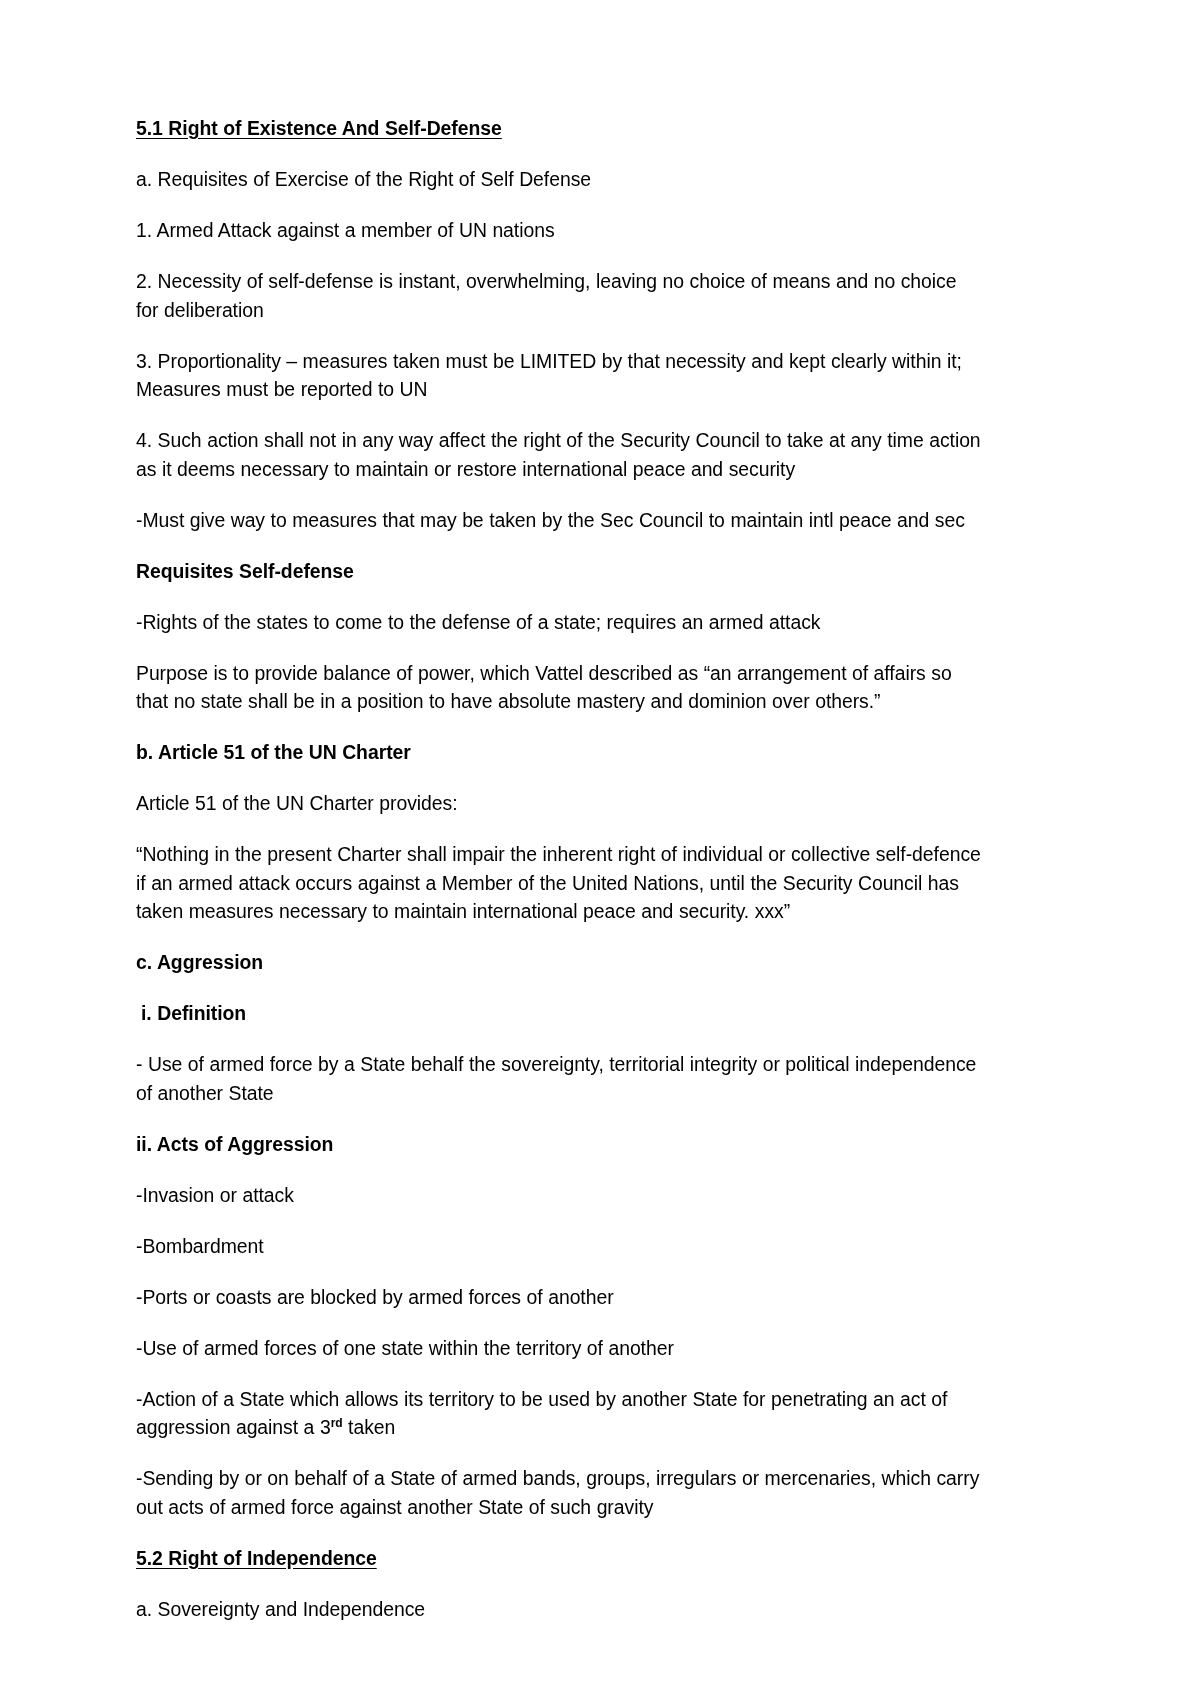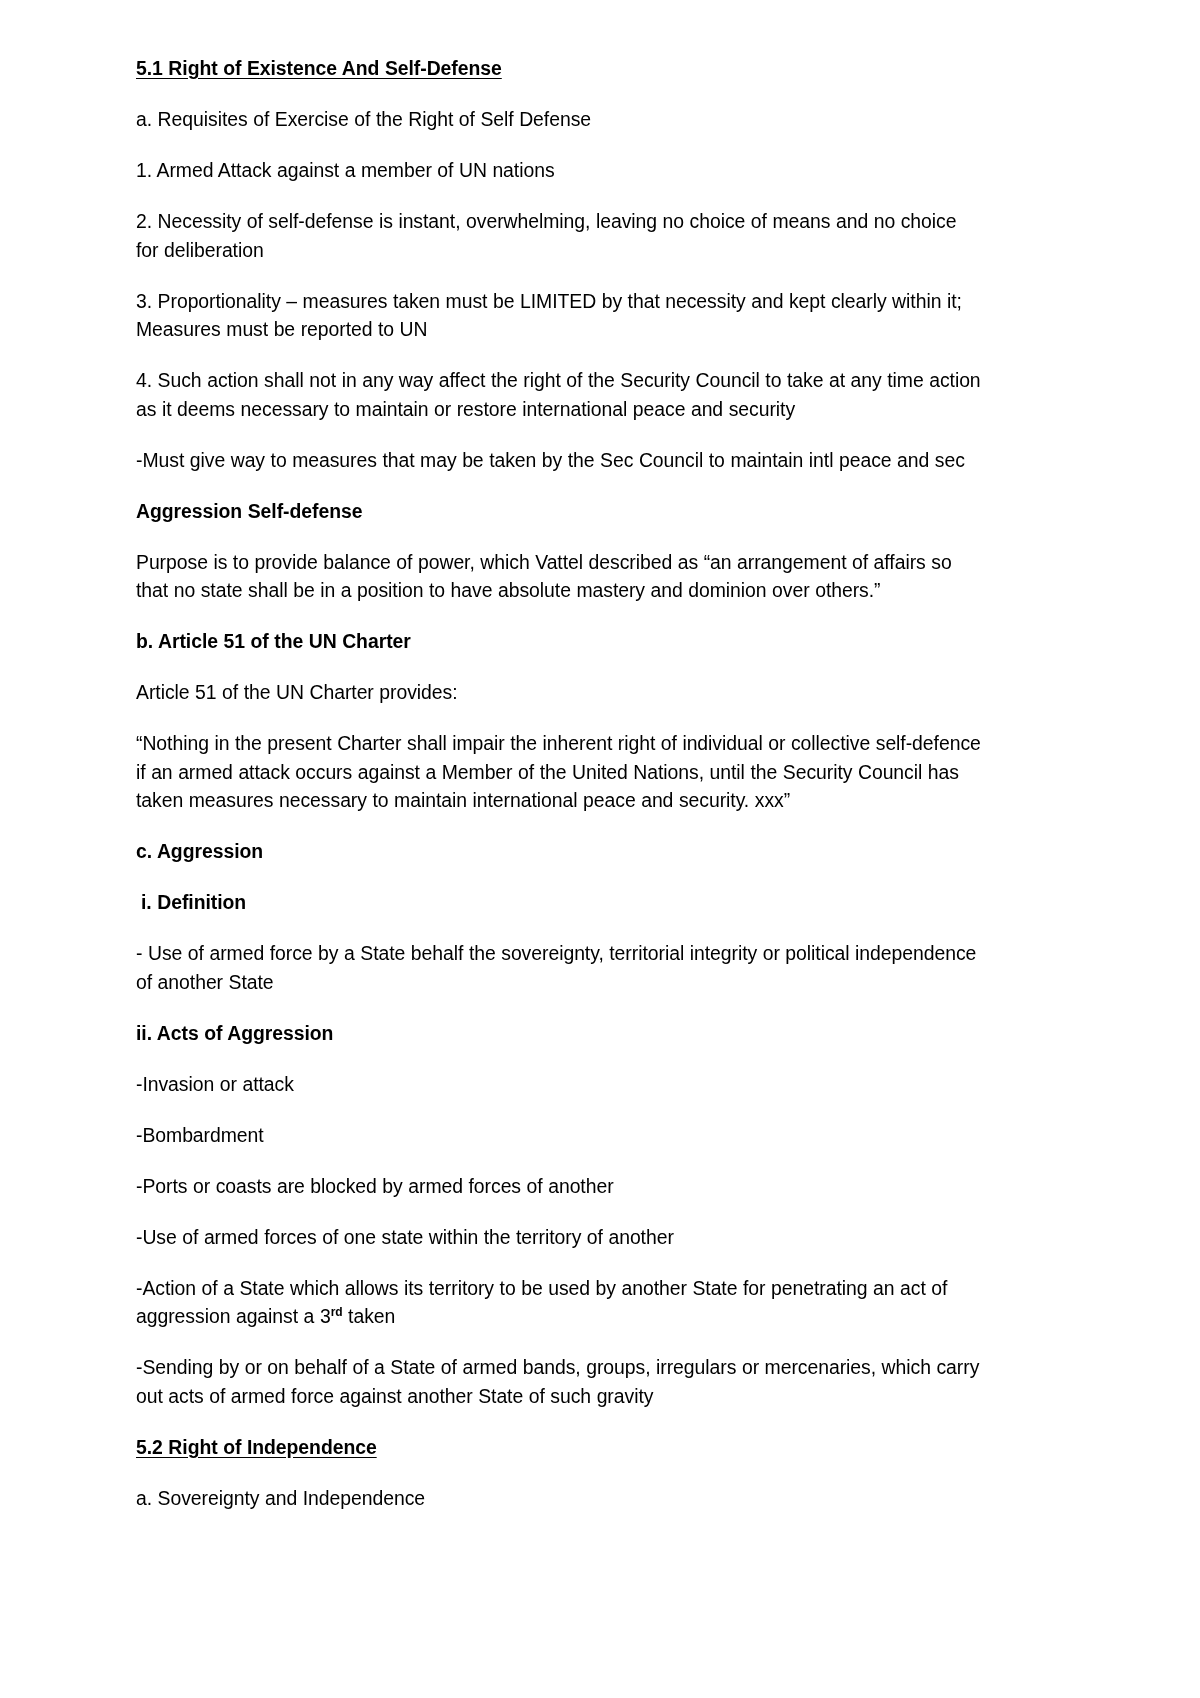--- a/index.html
+++ b/index.html
@@ -10,21 +10,21 @@
   body {
     font-family: "Liberation Sans", sans-serif;
     color: #000000;
   }
   .page {
     position: relative;
     width: 1200px;
     height: 1698px;
     background: #ffffff;
     box-sizing: border-box;
-    padding: 54px 130px 0 136px;
+    padding: 114px 130px 0 136px;
     overflow: hidden;
   }
   .doc-body {
     width: 845px;
   }
   p.para {
     margin: 0 0 22.5px 0;
     font-size: 19.4px;
     line-height: 1.47;
     letter-spacing: -0.05px;
@@ -59,21 +59,22 @@
 
 <div class="page">
   <div class="doc-body" id="doc-body">
       <p class="para heading-underline">5.1 Right of Existence And Self-Defense </p>
       <p class="para">a. Requisites of Exercise of the Right of Self Defense</p>
       <p class="para"><span class="b">1. Armed Attack</span><span> against a member of UN nations</span></p>
       <p class="para"><span class="b">2. Necessity</span><span> of self-defense is instant, overwhelming, leaving no choice of means and no choice for deliberation</span></p>
       <p class="para"><span class="b">3. Proportionality</span><span> – measures taken must be LIMITED by that necessity and kept clearly within it; Measures must be reported to UN</span></p>
       <p class="para">4. Such action shall not in any way affect the right of the Security Council to take at any time action as it deems necessary to maintain or restore international peace and security</p>
       <p class="para">-Must give way to measures that may be taken by the Sec Council to maintain intl peace and sec</p>
-      <p class="para bold">Aggression Self-defense</p>
+      <p class="para bold">Requisites Self-defense</p>
+      <p class="para">-Rights of the states to come to the defense of a state; requires an armed attack</p>
       <p class="para">Purpose is to provide balance of power, which Vattel described as “an arrangement of affairs so that no state shall be in a position to have absolute mastery and dominion over others.”</p>
       <p class="para bold">b. Article 51 of the UN Charter</p>
       <p class="para">Article 51 of the UN Charter provides:</p>
       <p class="para">“Nothing in the present Charter shall impair the inherent right of individual or collective self-defence if an armed attack occurs against a Member of the United Nations, until the Security Council has taken measures necessary to maintain international peace and security. xxx”</p>
       <p class="para bold">c. Aggression</p>
       <p class="para bold indent-sm"> i. Definition</p>
       <p class="para">- Use of armed force by a State behalf the sovereignty, territorial integrity or political independence of another State</p>
       <p class="para bold">ii. Acts of Aggression</p>
       <p class="para">-Invasion or attack</p>
       <p class="para">-Bombardment</p>

